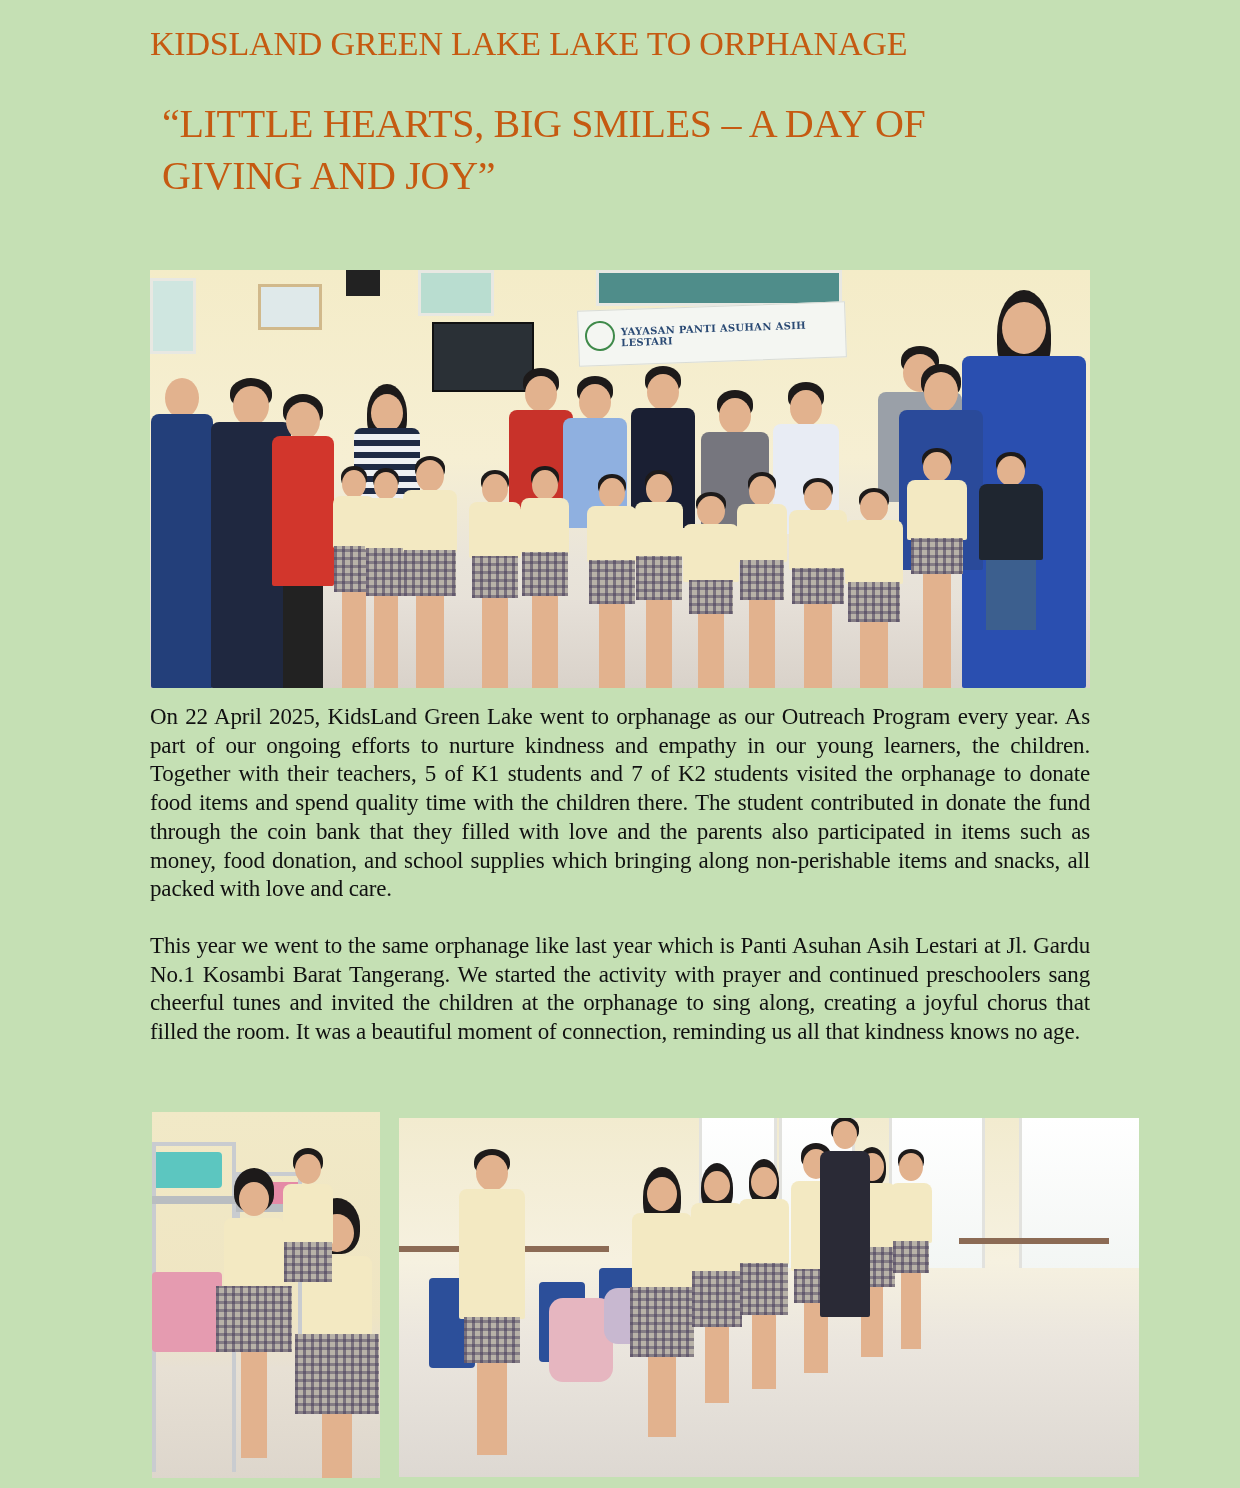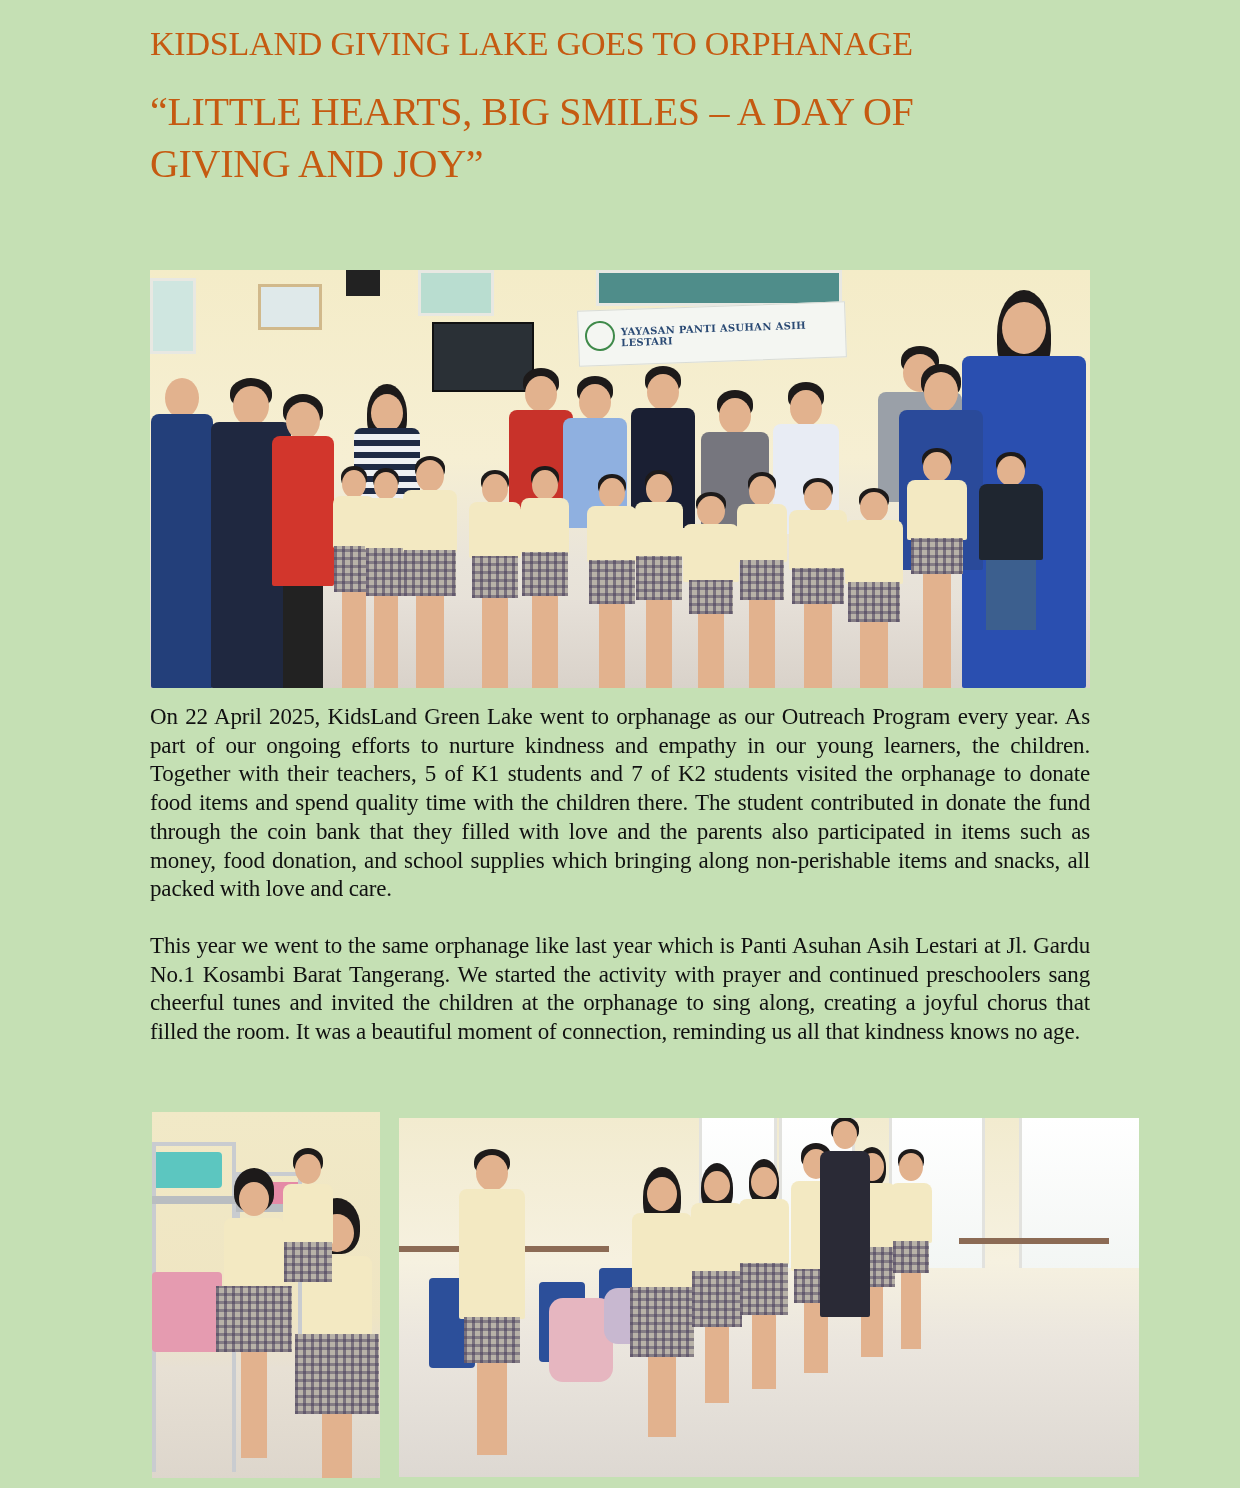--- a/index.html
+++ b/index.html
@@ -24,21 +24,21 @@
       line-height: 40px;
       color: #c55a11;
       letter-spacing: -0.2px;
       white-space: nowrap;
     }
     .headline {
       position: absolute;
       left: 150px;
       top: 86px;
       width: 900px;
-      margin: 0;
+      margin: 12px;
       font-weight: normal;
       font-size: 40px;
       line-height: 52px;
       color: #c55a11;
       letter-spacing: -0.3px;
     }
     .photo {
       position: absolute;
       overflow: hidden;
     }
@@ -152,21 +152,21 @@
       color: #111;
       text-align: justify;
       letter-spacing: -0.15px;
     }
     #para-1 { top: 703px; }
     #para-2 { top: 932px; }
   </style>
 </head>
 <body>
 
-<h1 class="kicker">KIDSLAND GIVING LAKE GOES TO ORPHANAGE</h1>
+<h1 class="kicker">KIDSLAND GREEN LAKE LAKE TO ORPHANAGE</h1>
 <h2 class="headline">“LITTLE HEARTS, BIG SMILES – A DAY OF GIVING AND JOY”</h2>
 
 <div class="photo" id="photo-group">
 
   <div class="wall-window" style="left:0;top:8px;width:40px;height:70px;"></div>
   <div class="wall-window" style="left:268px;top:0;width:70px;height:40px;background:#b9ddd0;"></div>
   <div class="wall-window" style="left:446px;top:0;width:240px;height:30px;background:#4f8d8a;"></div>
   <div class="frame"></div>
   <div class="speaker"></div>
   <div class="tv"></div>

